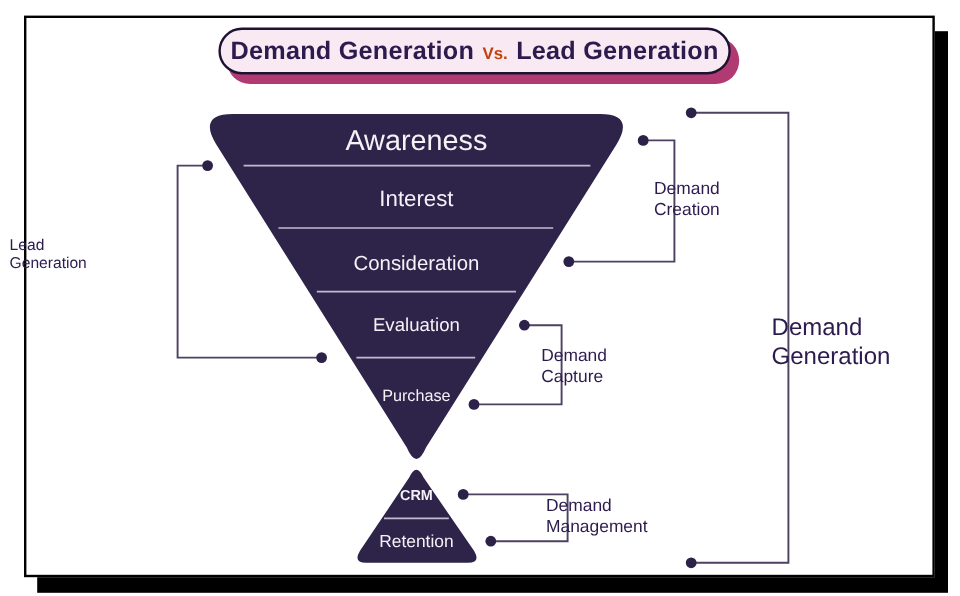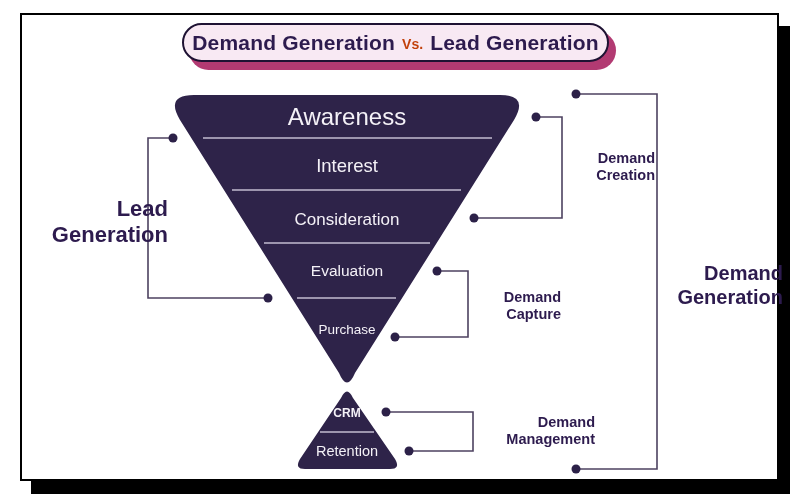--- a/index.html
+++ b/index.html
@@ -27,24 +27,24 @@
   .fl-interest{font-size:18.5px;}
   .fl-consideration{font-size:17px;}
   .fl-evaluation{font-size:15.5px;}
   .fl-purchase{font-size:13.5px;}
   .fl-crm{font-size:12px;font-weight:700;}
   .fl-retention{font-size:14.5px;}
   .divider{stroke:#cfc8db;stroke-width:1.4;opacity:.92;}
   .bracket{fill:none;stroke:#4d4260;stroke-width:1.6;}
   .dot{fill:#2c2148;}
   .side-label{
-    position:absolute;z-index:3;color:#2d1b4e;font-weight:700;
-    text-align:right;white-space:pre-line;line-height:1.18;
+    position:absolute;z-index:3;color:#2d1b4e;font-weight:400;
+    text-align:left;white-space:pre-line;line-height:1.18;
   }
-  .lbl-lead{left:8px;top:196px;width:160px;font-size:22px;}
+  .lbl-lead{left:8px;top:196px;width:160px;font-size:13px;}
   .lbl-creation{left:545px;top:150px;width:110px;font-size:14.5px;}
   .lbl-capture{left:451px;top:289px;width:110px;font-size:14.5px;}
   .lbl-management{left:455px;top:414px;width:140px;font-size:14.5px;}
   .lbl-demandgen{left:643px;top:262px;width:140px;font-size:20px;}
 </style>
 </head>
 <body>
 
 <div class="stage">
 

